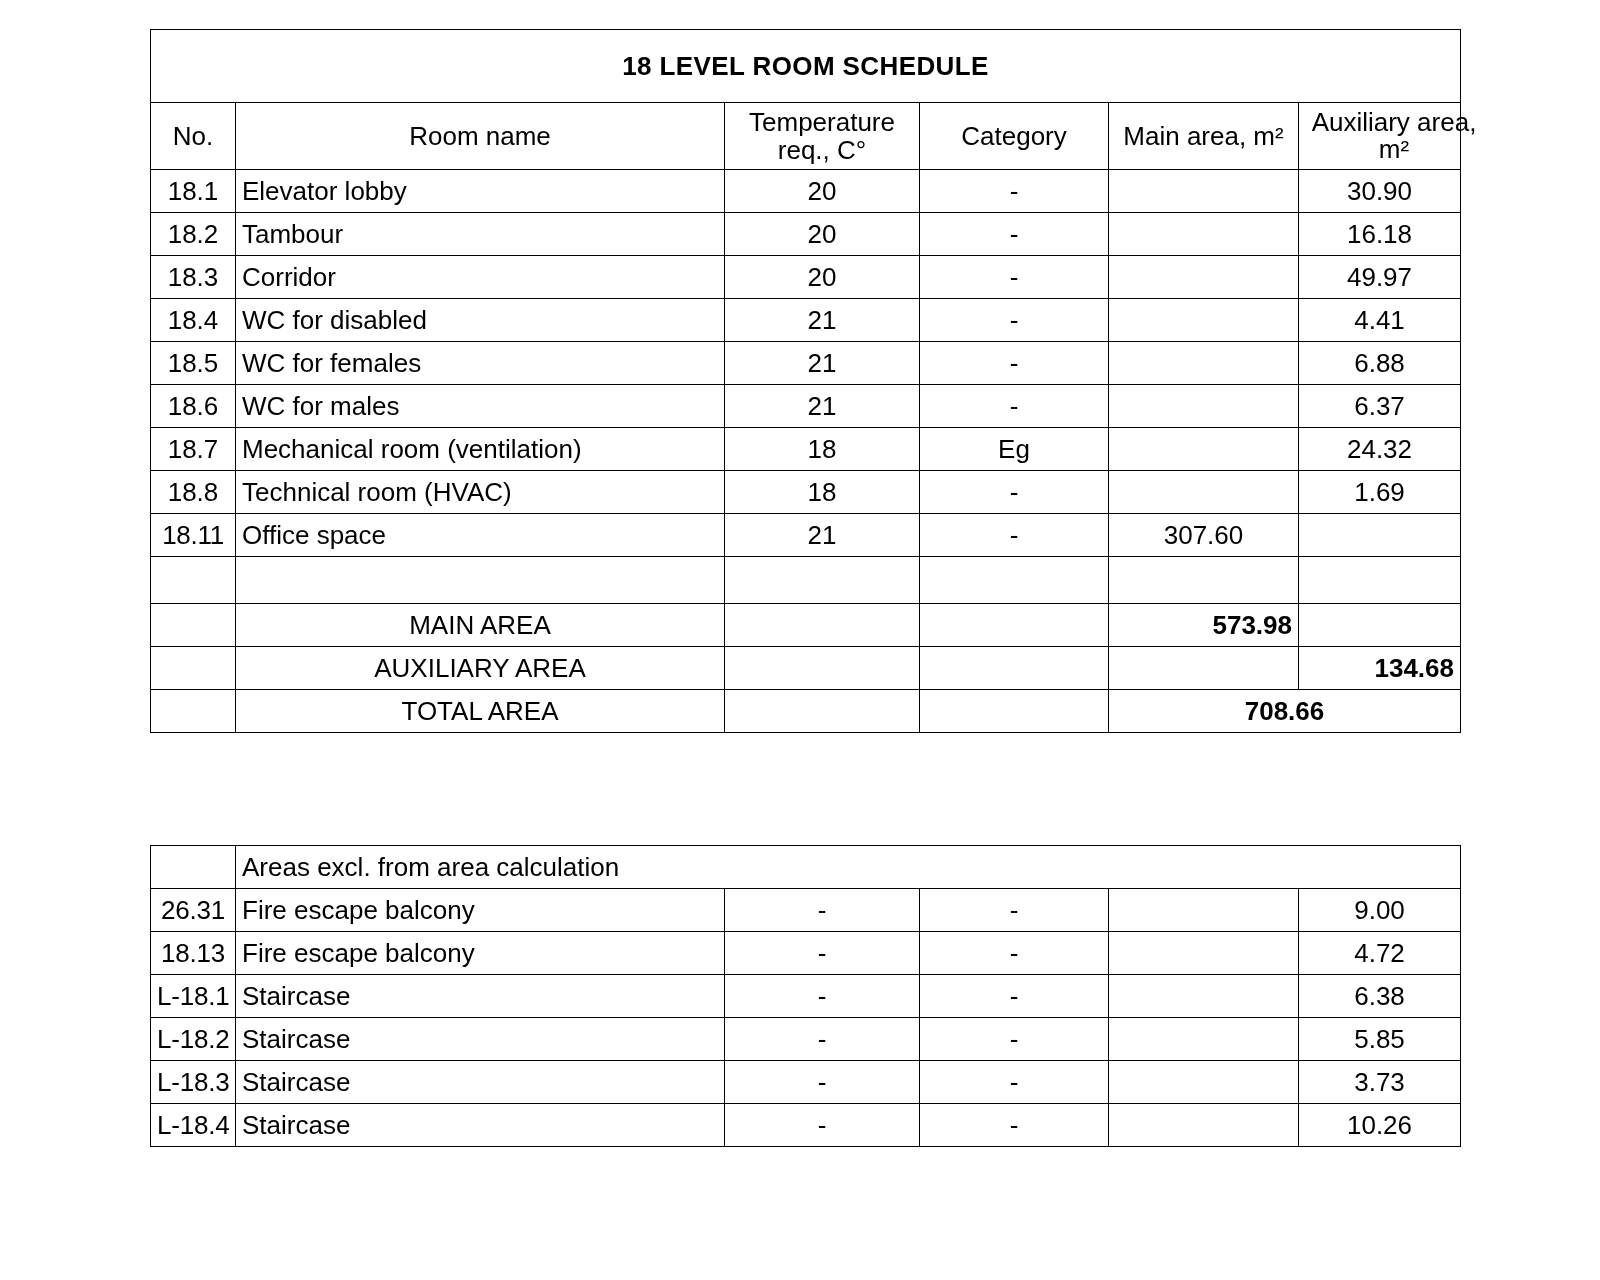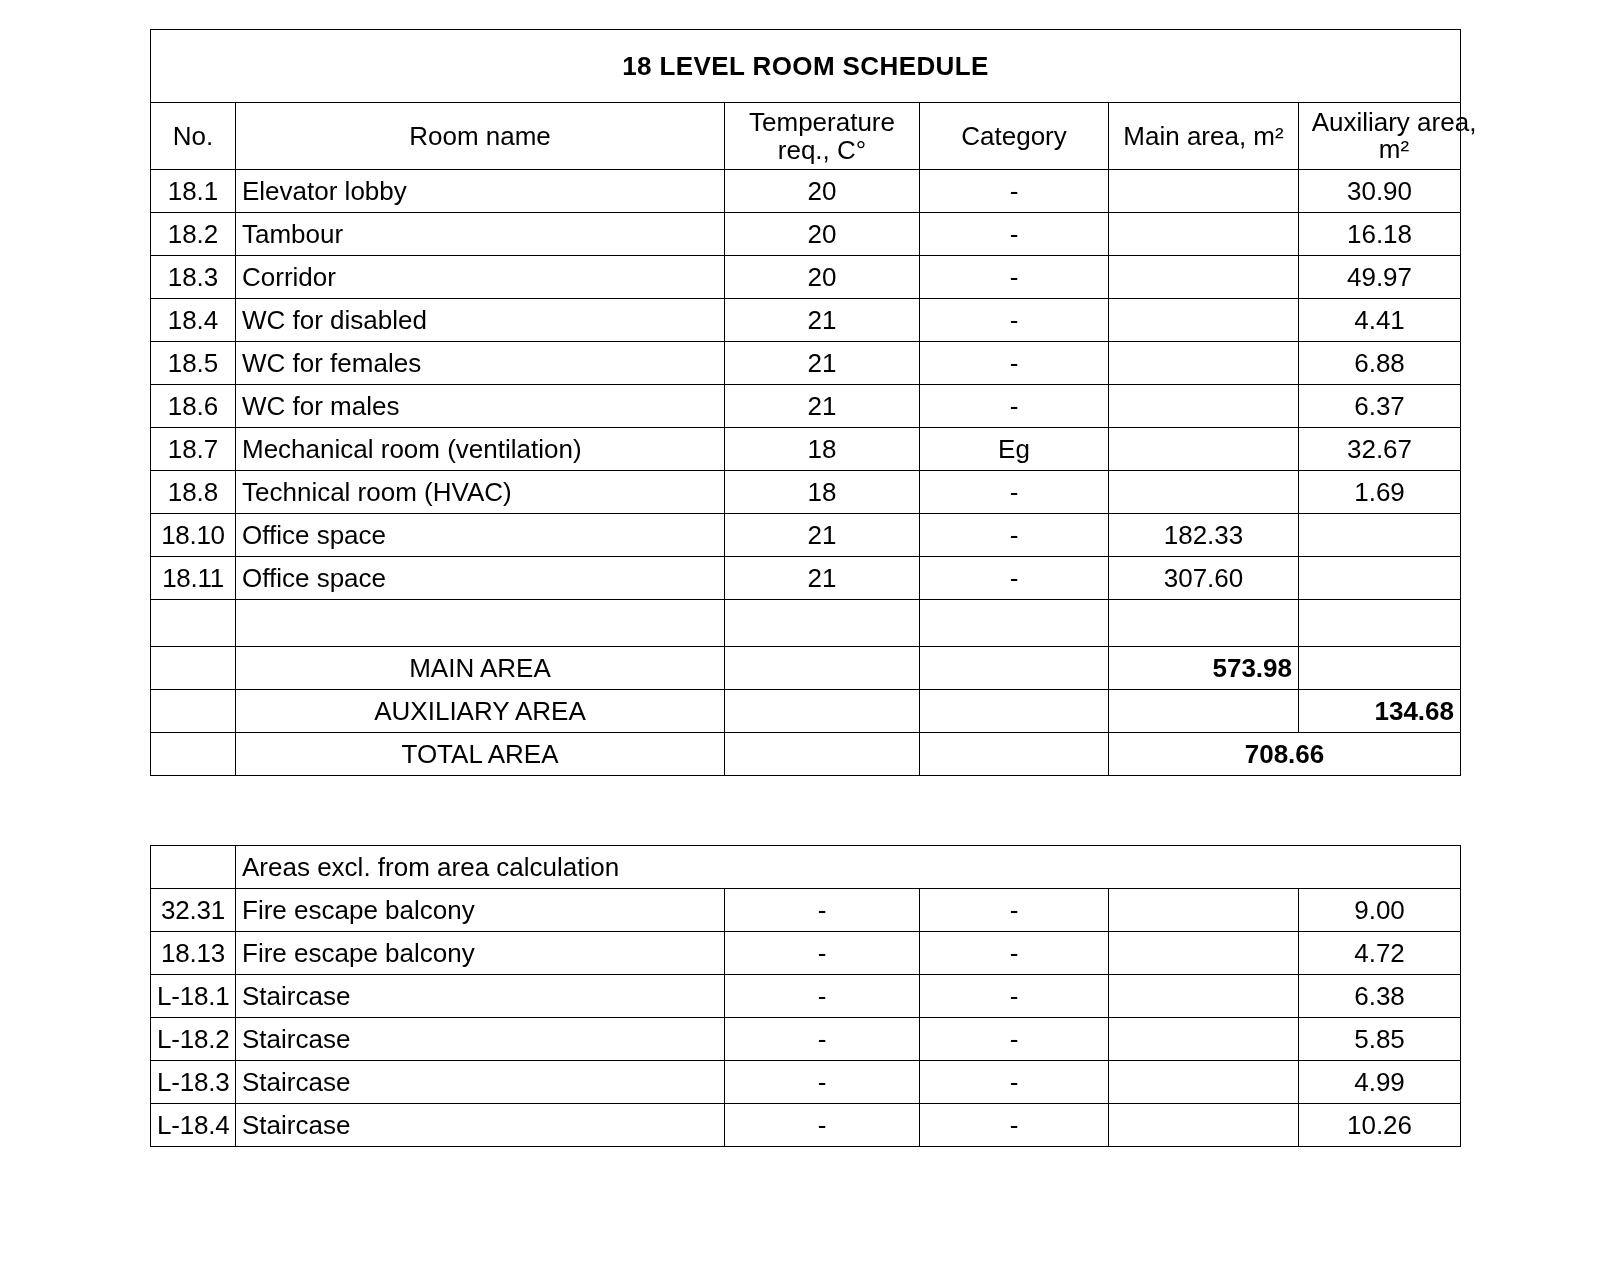--- a/index.html
+++ b/index.html
@@ -219,37 +219,29 @@
         <td class="c-cat">-</td>
         <td class="c-main"></td>
         <td class="c-aux">6.37</td>
       </tr>
       <tr class="data-row">
         <td class="no-cell">18.7</td>
         <td class="c-room">Mechanical room (ventilation)</td>
         <td class="c-temp">18</td>
         <td class="c-cat">Eg</td>
         <td class="c-main"></td>
-        <td class="c-aux">32.67</td>
+        <td class="c-aux">24.32</td>
       </tr>
       <tr class="data-row">
         <td class="no-cell">18.8</td>
         <td class="c-room">Technical room (HVAC)</td>
         <td class="c-temp">18</td>
         <td class="c-cat">-</td>
         <td class="c-main"></td>
         <td class="c-aux">1.69</td>
-      </tr>
-      <tr class="data-row">
-        <td class="no-cell tight">18.10</td>
-        <td class="c-room">Office space</td>
-        <td class="c-temp">21</td>
-        <td class="c-cat">-</td>
-        <td class="c-main">182.33</td>
-        <td class="c-aux"></td>
       </tr>
       <tr class="data-row">
         <td class="no-cell tight">18.11</td>
         <td class="c-room">Office space</td>
         <td class="c-temp">21</td>
         <td class="c-cat">-</td>
         <td class="c-main">307.60</td>
         <td class="c-aux"></td>
       </tr>
 
@@ -301,21 +293,21 @@
         <col class="c-aux">
     </colgroup>
     <tbody>
 
       <tr>
         <td class="c-no"></td>
         <td class="excl-title-cell" colspan="5">Areas excl. from area calculation</td>
       </tr>
 
       <tr class="excl-tall">
-        <td class="excl-no">32.31</td>
+        <td class="excl-no">26.31</td>
         <td class="excl-room">Fire escape balcony</td>
         <td class="c-temp">-</td>
         <td class="c-cat">-</td>
         <td class="c-main"></td>
         <td class="c-aux">9.00</td>
       </tr>
       <tr class="excl-tall">
         <td class="excl-no">18.13</td>
         <td class="excl-room">Fire escape balcony</td>
         <td class="c-temp">-</td>
@@ -338,21 +330,21 @@
         <td class="c-cat">-</td>
         <td class="c-main"></td>
         <td class="c-aux">5.85</td>
       </tr>
       <tr>
         <td class="excl-no">L-18.3</td>
         <td class="excl-room">Staircase</td>
         <td class="c-temp">-</td>
         <td class="c-cat">-</td>
         <td class="c-main"></td>
-        <td class="c-aux">4.99</td>
+        <td class="c-aux">3.73</td>
       </tr>
       <tr>
         <td class="excl-no">L-18.4</td>
         <td class="excl-room">Staircase</td>
         <td class="c-temp">-</td>
         <td class="c-cat">-</td>
         <td class="c-main"></td>
         <td class="c-aux">10.26</td>
       </tr>
 

